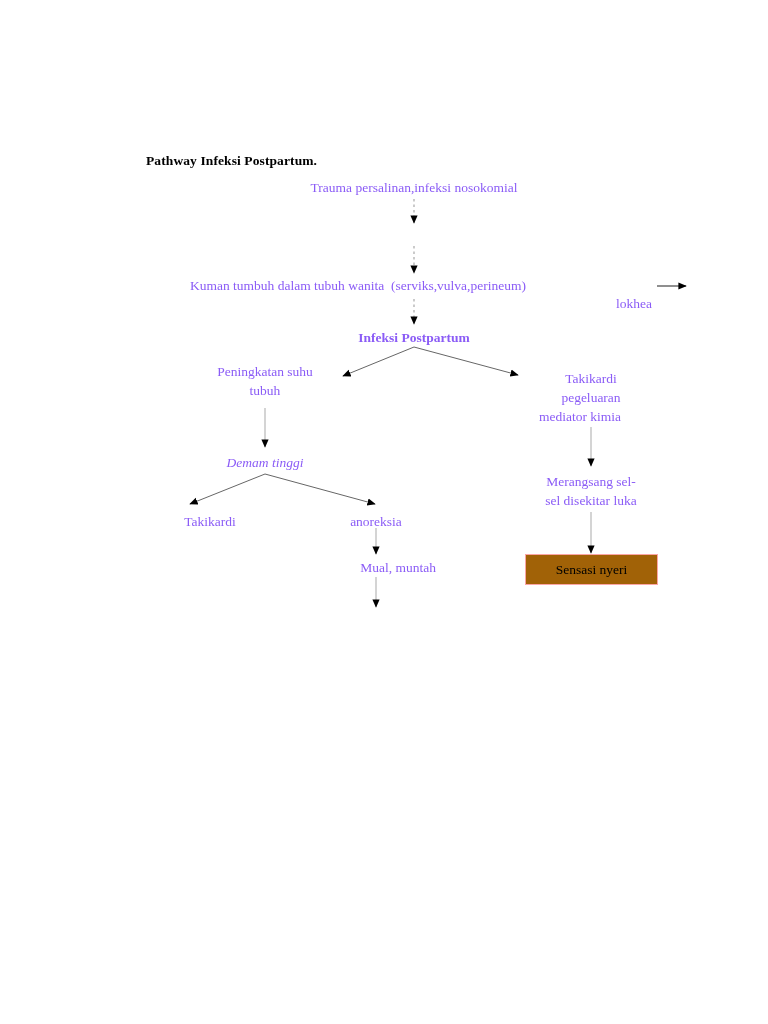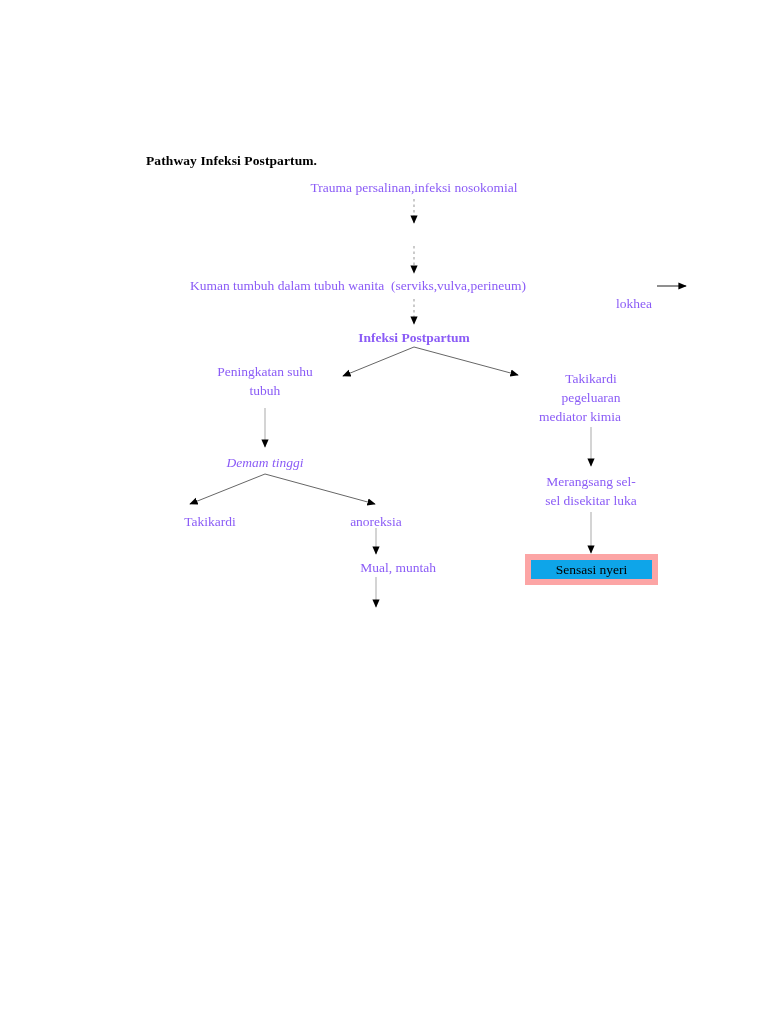--- a/index.html
+++ b/index.html
@@ -38,22 +38,22 @@
   .title {
     position: absolute;
     left: 146px;
     top: 139px;
     font-size: 13.5px;
     font-weight: bold;
     letter-spacing: 0.1px;
   }
   .boxnode {
     position: absolute;
-    border: 6px solid #fca5a5;
-    background: #0ea5e9;
+    border: 1px solid #fca5a5;
+    background: #a16207;
     box-sizing: border-box;
     display: flex;
     align-items: center;
     justify-content: center;
     text-align: center;
     font-size: 13.5px;
     line-height: 19px;
   }
   .boxnode .boxtext { display: block; width: 100%; }
   svg.edges {

